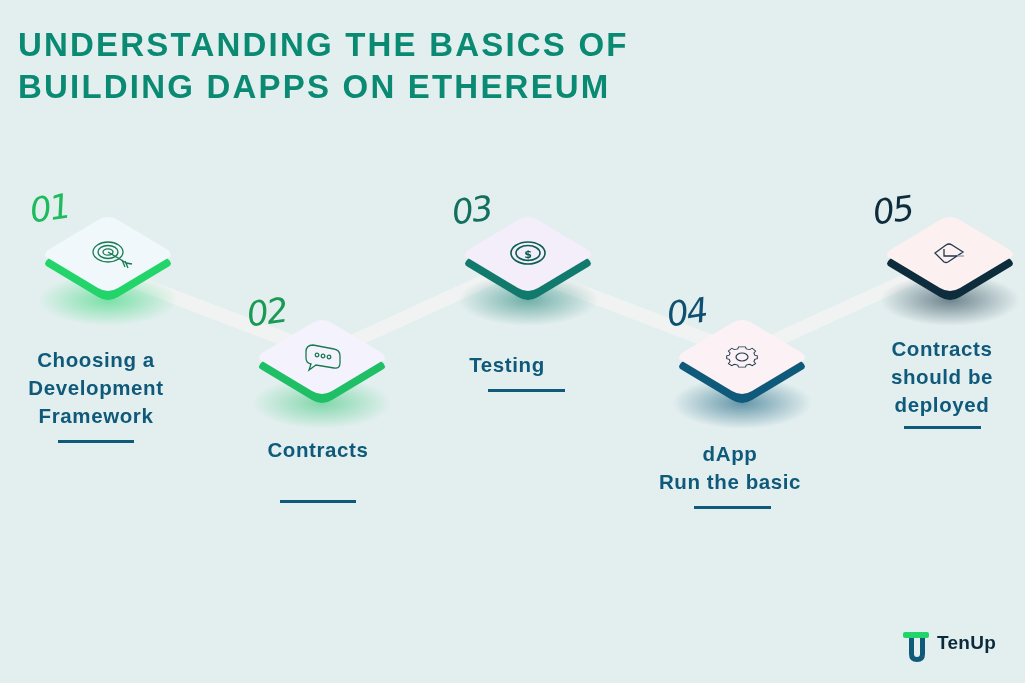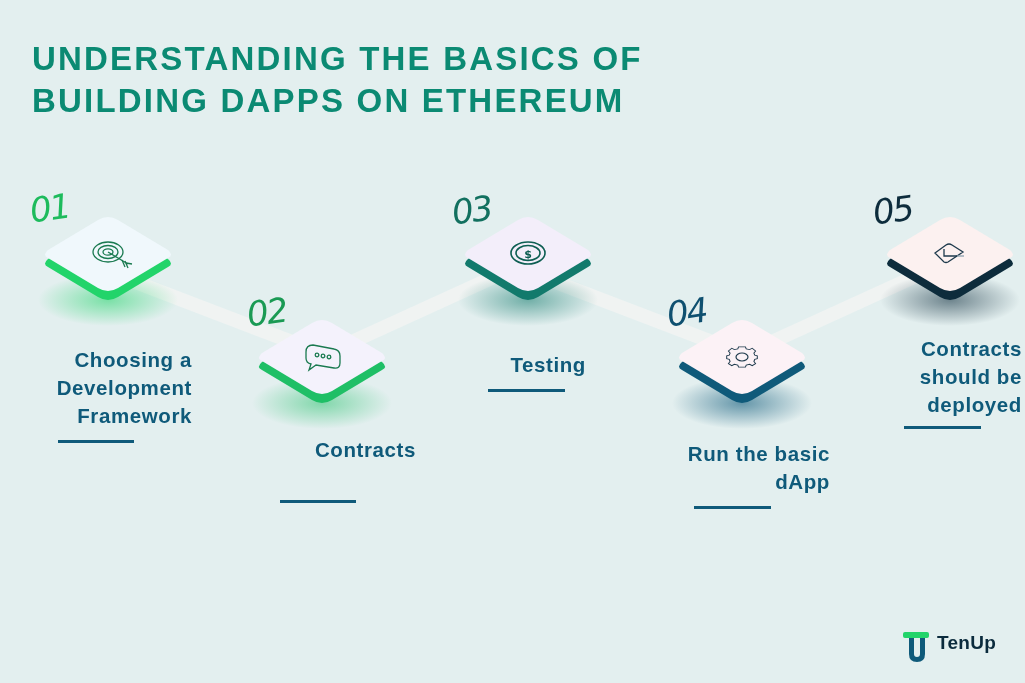--- a/index.html
+++ b/index.html
@@ -5,31 +5,31 @@
   html, body { margin: 0; padding: 0; }
   body {
     width: 1025px; height: 683px; overflow: hidden;
     background: #e3efef;
     font-family: "Liberation Sans", "DejaVu Sans", sans-serif;
     position: relative;
   }
   .title {
     position: absolute; left: 18px; top: 24px;
     color: #0b8a73; font-weight: 700; font-size: 33px;
-    letter-spacing: 2.2px; line-height: 42px; margin: 14px;
+    letter-spacing: 2.2px; line-height: 42px; margin: 0;
   }
   .title span { display: block; }
   svg.stage { position: absolute; left: 0; top: 0; }
   .num {
     position: absolute; font-style: italic; font-size: 34px;
     font-family: "DejaVu Sans", sans-serif; font-weight: 400;
     transform: rotate(-8deg); letter-spacing: -2px;
   }
   .label {
-    position: absolute; text-align: right; color: #0f5a7a;
+    position: absolute; text-align: center; color: #0f5a7a;
     font-weight: 700; font-size: 20.5px; line-height: 28px;
     letter-spacing: 0.6px;
   }
   .underline {
     position: absolute; height: 3px; background: #0f5a7a;
   }
   .logo { position: absolute; left: 903px; top: 632px; display: flex; }
   .logo-text { font-weight: 700; font-size: 19px; color: #0b2b3d; margin-left: 6px; letter-spacing: 0.3px; }
 </style>
 </head>
@@ -147,22 +147,22 @@
   <div>Contracts</div>
 </div>
 <div class="underline" style="left:280px; top:500px; width:76px;"></div>
 
 <div class="label" style="left:428px; top:351px; width:158px;">
   <div>Testing</div>
 </div>
 <div class="underline" style="left:488px; top:389px; width:77px;"></div>
 
 <div class="label" style="left:630px; top:440px; width:200px;">
+  <div>dApp</div>
   <div>Run the basic</div>
-  <div>dApp</div>
 </div>
 <div class="underline" style="left:694px; top:506px; width:77px;"></div>
 
 <div class="label" style="left:862px; top:335px; width:160px;">
   <div>Contracts</div>
   <div>should be</div>
   <div>deployed</div>
 </div>
 <div class="underline" style="left:904px; top:426px; width:77px;"></div>
 

